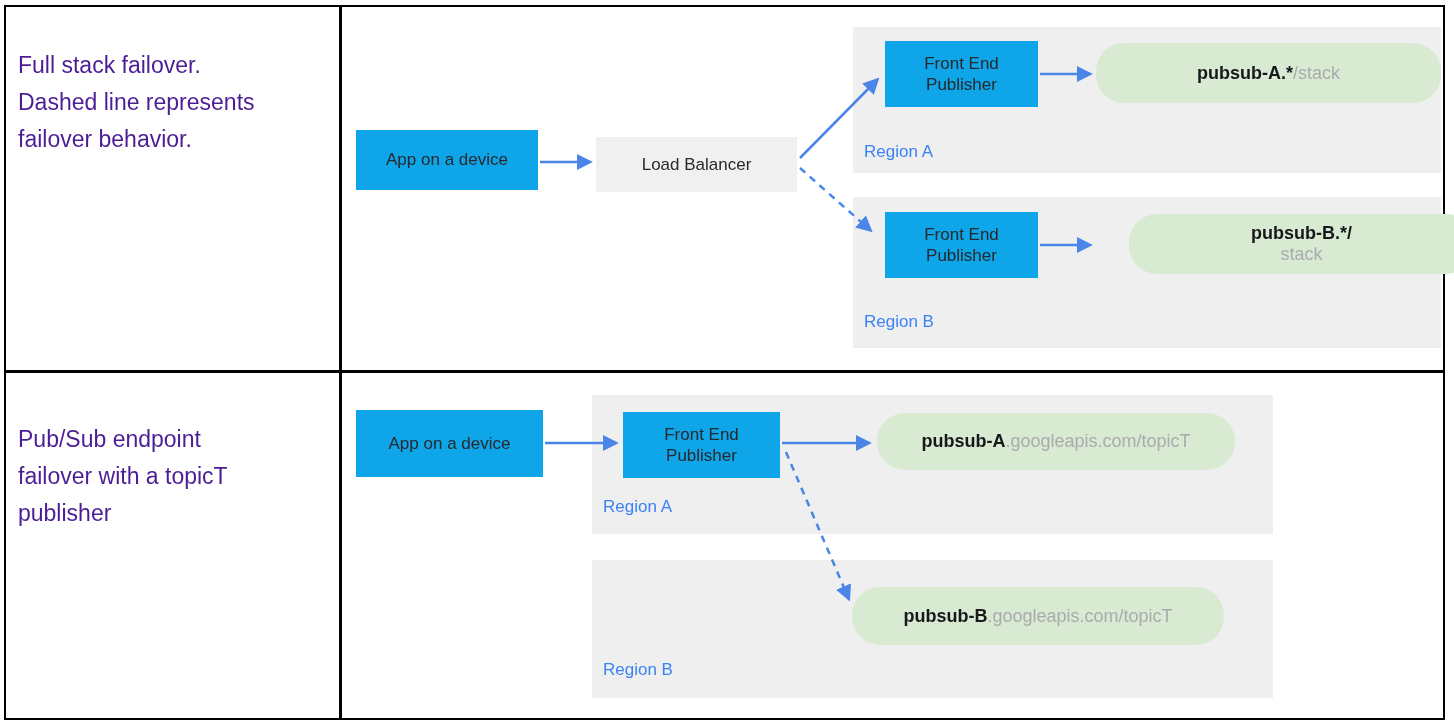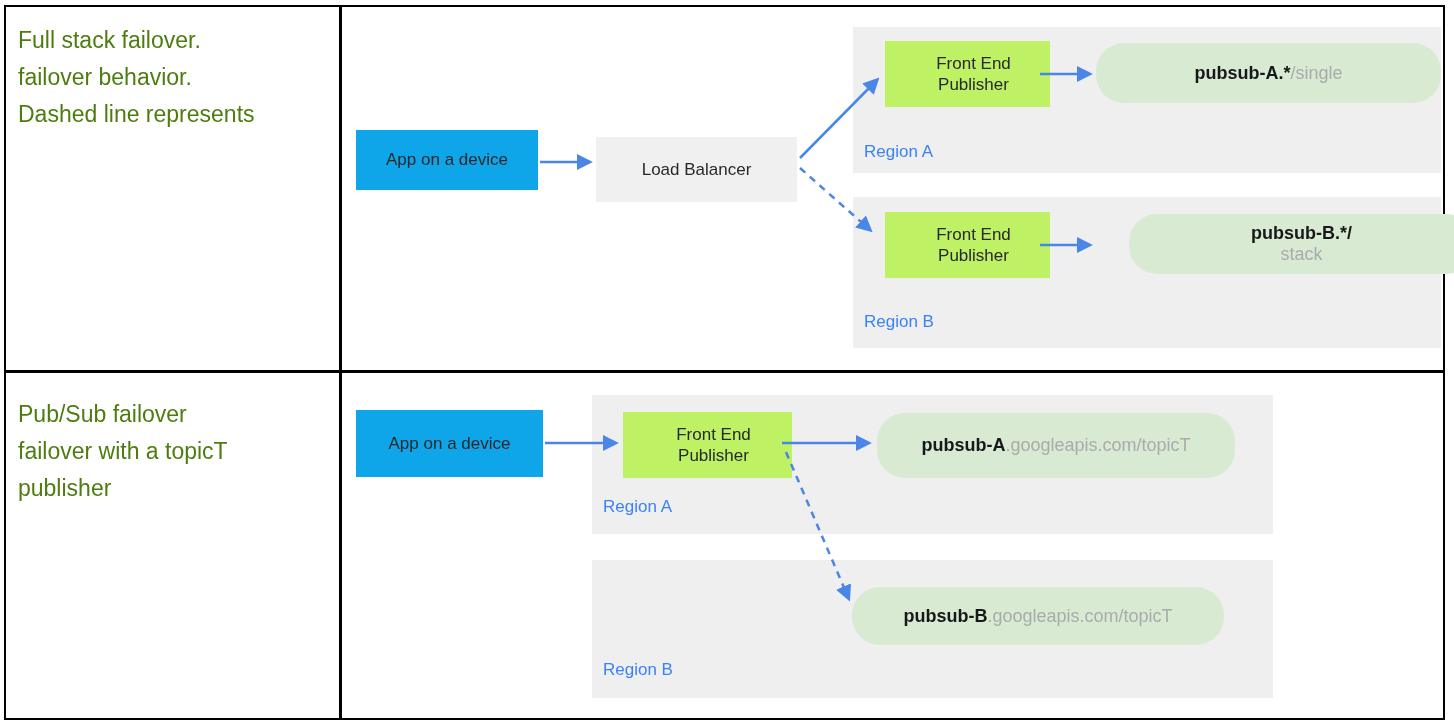--- a/index.html
+++ b/index.html
@@ -5,101 +5,101 @@
   html,body { margin:0; padding:0; background:#ffffff; }
   .page {
     position:relative; width:1454px; height:728px;
     font-family:"Liberation Sans", sans-serif;
     background:#ffffff; overflow:hidden;
   }
   .frame  { position:absolute; left:4px; top:5px; width:1437px; height:711px; border:2.5px solid #000; }
   .vline  { position:absolute; left:339px; top:5px; width:3px; height:713px; background:#000; }
   .hline  { position:absolute; left:4px; top:370px; width:1440px; height:3px; background:#000; }
 
-  .desc { position:absolute; left:18px; width:310px; color:#4d7c0f;
-          font-size:23px; line-height:37px; }
+  .desc { position:absolute; left:18px; width:310px; color:#4c1d95;
+          font-size:23px; line-height:37px;margin-top:25px; }
   .desc div { white-space:nowrap; }
 
   .dbox { position:absolute; display:flex; align-items:center; justify-content:center;
           font-size:17px; color:#27292c; text-align:center; }
   .app    { background:#0ea5e9; }
   .lb     { background:#f0f0f0; }
   .region { position:absolute; background:#efefef; }
-  .fep    { background:#bef264; line-height:21px;padding-left:12px; }
+  .fep    { background:#0ea5e9; line-height:21px; }
   .green  { background:#d9ead3; font-size:18px;border-radius:28px; }
   .green .bold { font-weight:bold; color:#17181a; }
   .green .gray { color:#a9abad; }
   .rlabel { position:absolute; font-size:17px; color:#3b82f6; white-space:nowrap;text-align:center; }
 
   svg.overlay { position:absolute; left:0; top:0; pointer-events:none; }
 </style>
 </head>
 <body>
 
 <div class="page">
 
   <div class="frame"></div>
   <div class="vline"></div>
   <div class="hline"></div>
 
   <div class="desc" style="top:22px;">
     <div>Full stack failover.</div>
+    <div>Dashed line represents</div>
     <div>failover behavior.</div>
-    <div>Dashed line represents</div>
   </div>
 
   <div class="region" style="left:853px; top:27px; width:588px; height:146px;"></div>
   <div class="region" style="left:853px; top:197px; width:588px; height:151px;"></div>
 
   <div class="dbox app" style="left:356px; top:130px; width:182px; height:60px;">App on a device</div>
-  <div class="dbox lb" style="left:596px; top:137px; width:201px; height:65px;">Load Balancer</div>
+  <div class="dbox lb" style="left:596px; top:137px; width:201px; height:55px;">Load Balancer</div>
 
   <div class="dbox fep" style="left:885px; top:41px; width:153px; height:66px;">
     <div>
       <div>Front End</div>
       <div>Publisher</div>
     </div>
   </div>
   <div class="dbox green" style="left:1096px; top:43px; width:345px; height:60px;">
     <span class="bold">pubsub-A.*</span>
-      <span class="gray">/single</span>
+      <span class="gray">/stack</span>
   </div>
   <div class="rlabel" style="left:864px; top:142px;">Region A</div>
 
   <div class="dbox fep" style="left:885px; top:212px; width:153px; height:66px;">
     <div>
       <div>Front End</div>
       <div>Publisher</div>
     </div>
   </div>
   <div class="dbox green" style="left:1129px; top:214px; width:345px; height:60px;flex-direction:column;">
     <span class="bold">pubsub-B.*/</span>
       <span class="gray">stack</span>
   </div>
   <div class="rlabel" style="left:864px; top:312px;">Region B</div>
 
   <div class="desc" style="top:396px;">
-    <div>Pub/Sub failover</div>
+    <div>Pub/Sub endpoint</div>
     <div>failover with a topicT</div>
     <div>publisher</div>
   </div>
 
   <div class="region" style="left:592px; top:395px; width:681px; height:139px;"></div>
   <div class="region" style="left:592px; top:560px; width:681px; height:138px;"></div>
 
   <div class="dbox app" style="left:356px; top:410px; width:187px; height:67px;">App on a device</div>
 
   <div class="dbox fep" style="left:623px; top:412px; width:157px; height:66px;">
     <div>
       <div>Front End</div>
       <div>Publisher</div>
     </div>
   </div>
 
-  <div class="dbox green" style="left:877px; top:413px; width:358px; height:65px;">
+  <div class="dbox green" style="left:877px; top:413px; width:358px; height:57px;">
     <span class="bold">pubsub-A</span>
       <span class="gray">.googleapis.com/topicT</span>
   </div>
   <div class="rlabel" style="left:603px; top:497px;">Region A</div>
 
   <div class="dbox green" style="left:852px; top:587px; width:372px; height:58px;">
     <span class="bold">pubsub-B</span>
       <span class="gray">.googleapis.com/topicT</span>
   </div>
   <div class="rlabel" style="left:603px; top:660px;">Region B</div>

